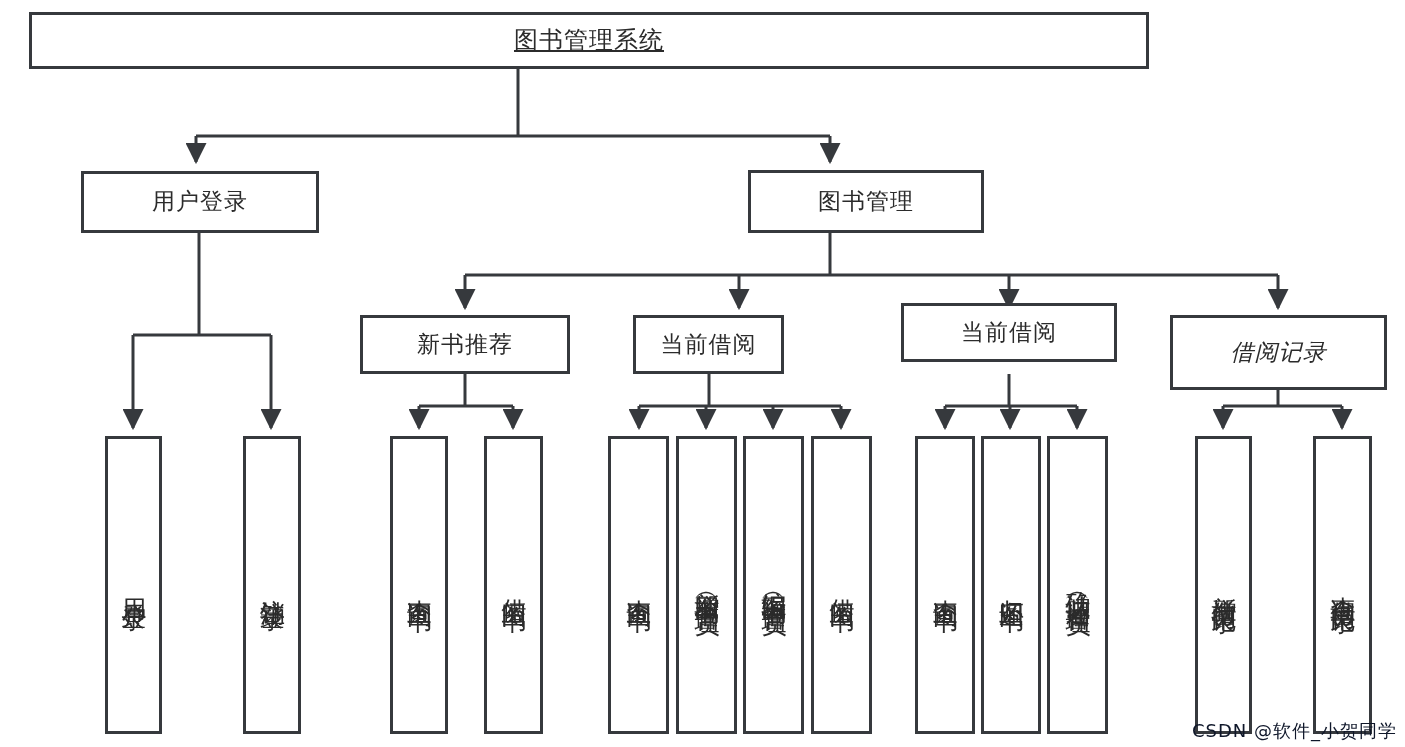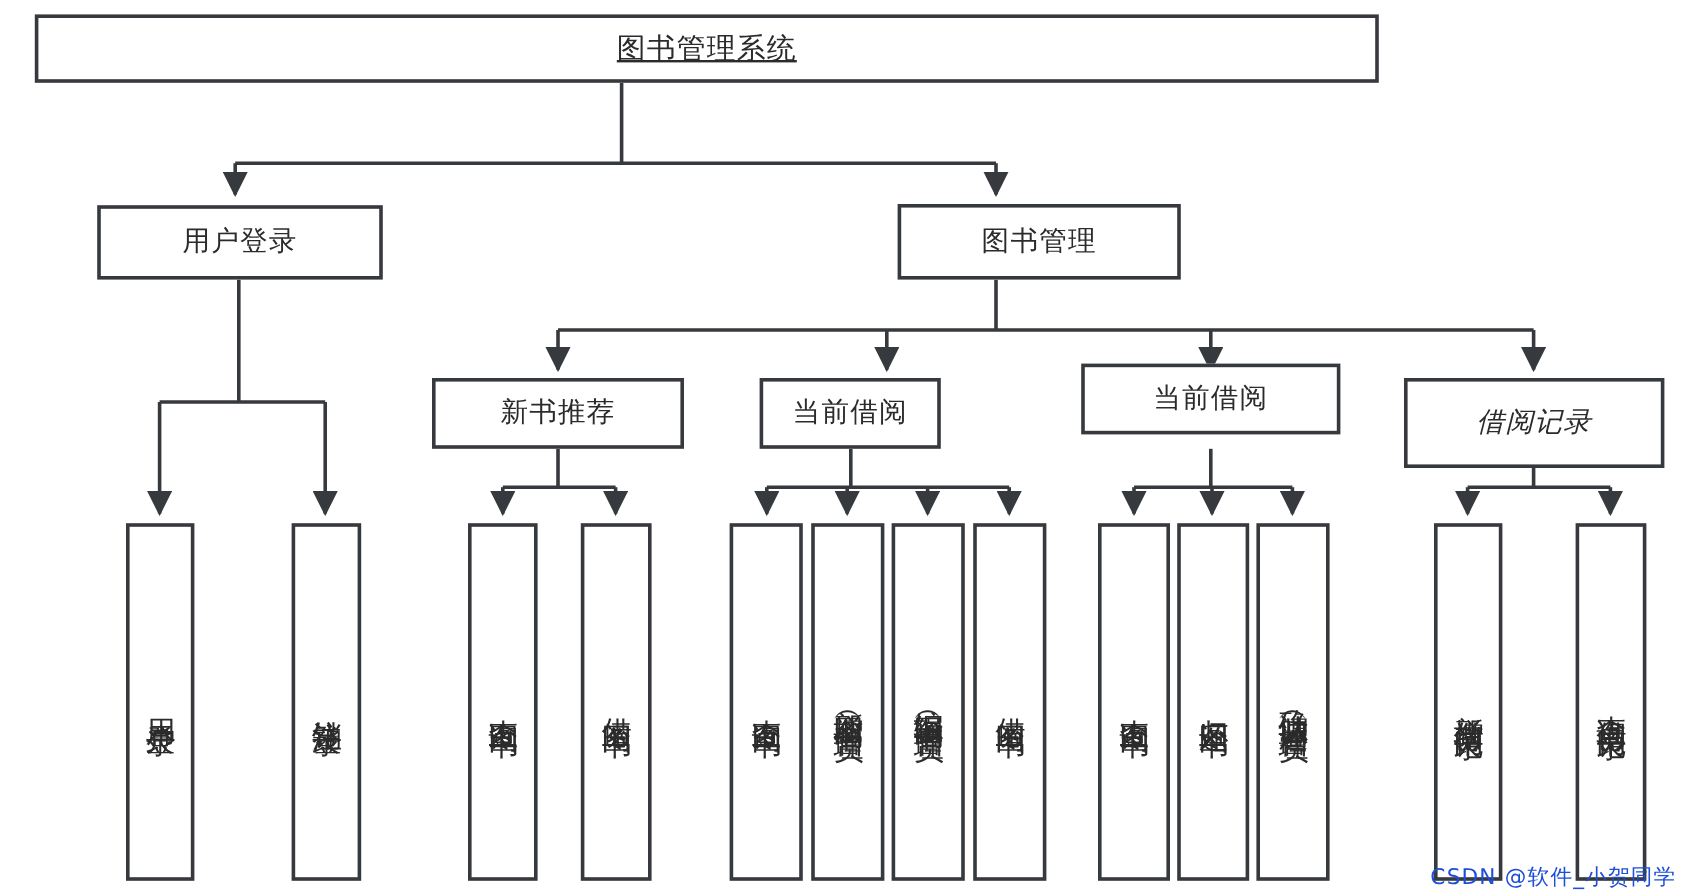--- a/index.html
+++ b/index.html
@@ -59,21 +59,21 @@
   .node-v .vtext {
     writing-mode: vertical-rl;
     text-orientation: upright;
     display: block;
   }
   #watermark {
     position: absolute;
     right: 8px;
     bottom: 4px;
     font-size: 18px;
-    color: #1d4ed8;
+    color: #0f172a;
     letter-spacing: 1px;
     white-space: nowrap;
     pointer-events: none;
     text-align: center;
   }
 </style>
 </head>
 <body>
 
 <div id="canvas">

